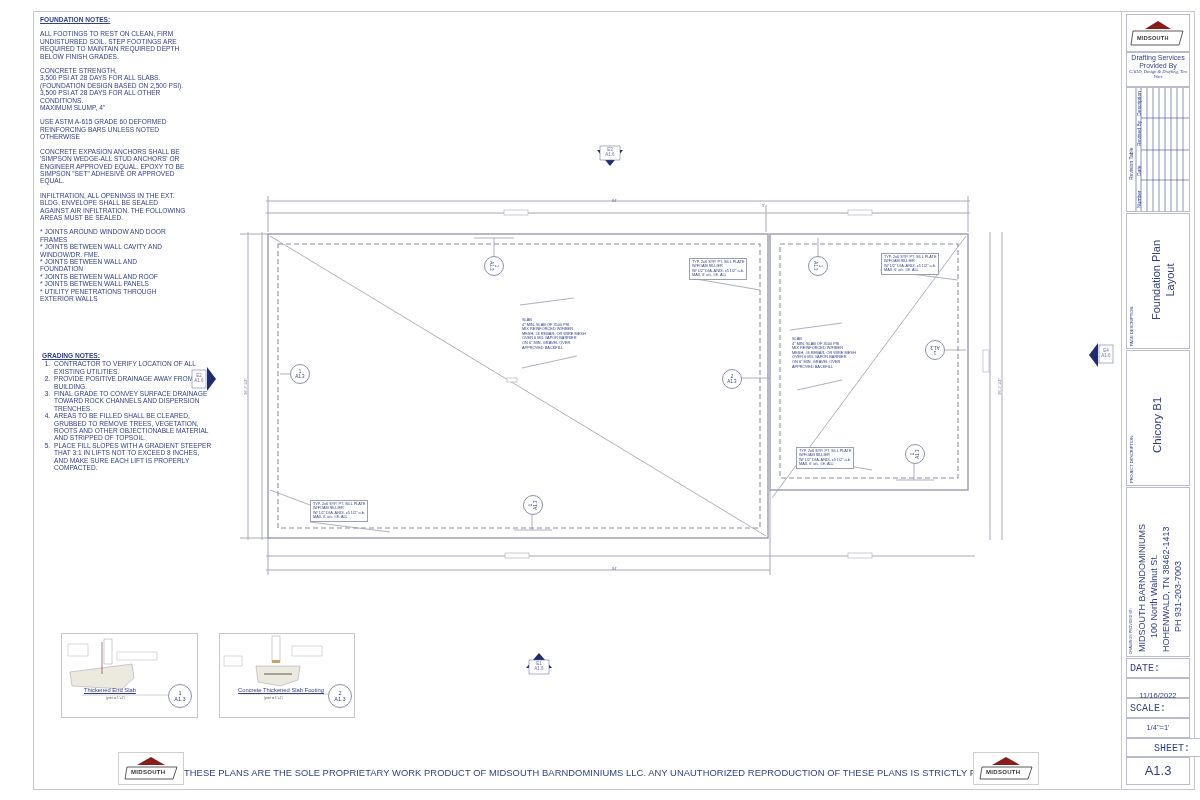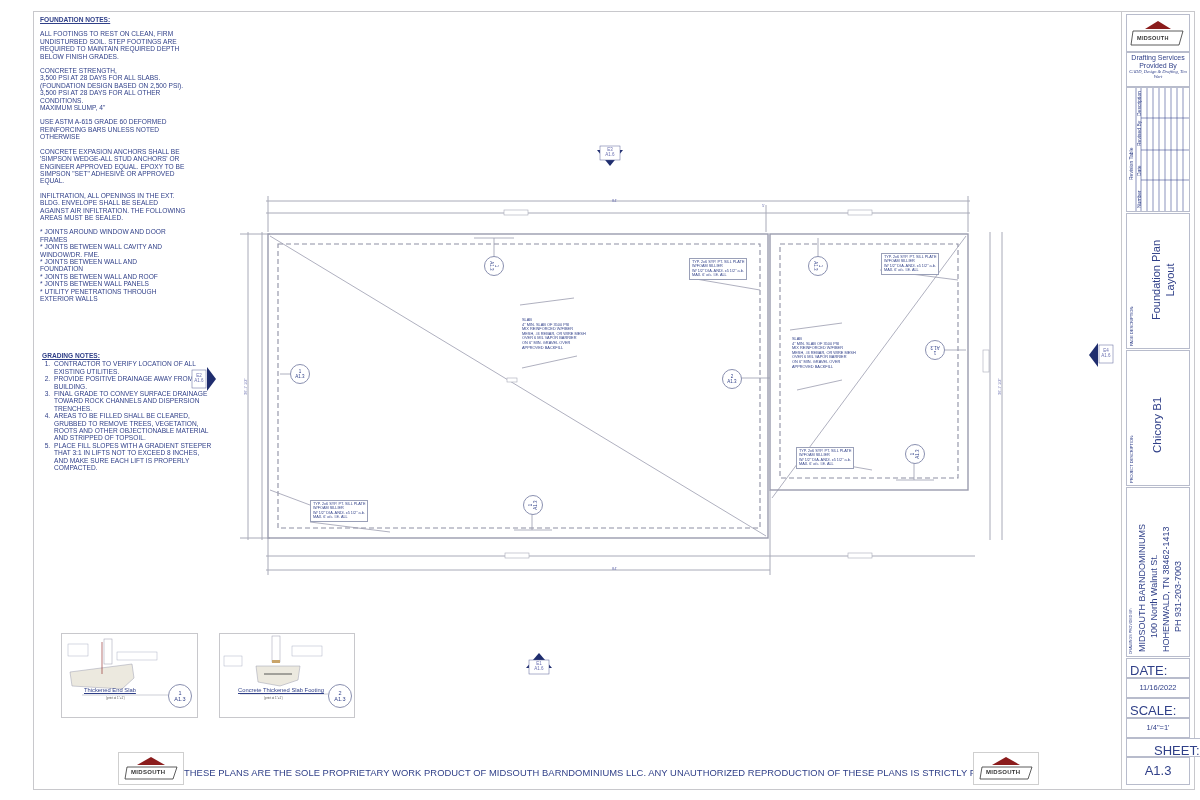--- a/index.html
+++ b/index.html
@@ -19,21 +19,21 @@
   .tag-circle{position:absolute;width:18px;height:18px;border:1px solid #8a90b0;border-radius:50%;font-size:4.5px;line-height:5px;text-align:center;color:#2f3f88;display:flex;flex-direction:column;justify-content:center;background:#fff;}
   .dimtxt{position:absolute;font-size:4px;color:#6a6fb0;}
   .detail-box{position:absolute;border:1px solid #c8c8cc;background:#fff;}
   .detail-title{position:absolute;font-size:5.8px;color:#2f3f88;text-decoration:underline;white-space:nowrap;}
   .detail-sub{position:absolute;font-size:3px;color:#555;}
   .detail-tag{position:absolute;width:22px;height:22px;border:1px solid #8a90b0;border-radius:50%;font-size:5.5px;line-height:6px;text-align:center;display:flex;flex-direction:column;justify-content:center;color:#2f3f88;background:#fff;}
   .footer-text{position:absolute;left:184px;top:767px;font-size:9.4px;color:#2f3f88;white-space:nowrap;letter-spacing:0.05px;}
   .logo-box{position:absolute;border:1px solid #cfcfcf;background:#fff;}
   .logo-text{position:absolute;font-size:6px;font-weight:bold;color:#333;letter-spacing:0.3px;}
   .tb-cell{position:absolute;left:1126px;width:62px;border:1px solid #b8bccc;background:#fff;}
-  .tb-label{font-size:13px;color:#2f3f88;padding:2px 3px;}
+  .tb-label{font-size:10px;color:#2f3f88;padding:2px 3px;font-family:Liberation Mono, monospace;}
   .tb-value{font-size:7.5px;color:#2f3f88;text-align:center;}
   .vert{position:absolute;transform:rotate(-90deg);transform-origin:left top;white-space:nowrap;}
 </style>
 </head>
 <body>
 
 <div class="sheet-border"></div>
 <div class="tb-border"></div>
 
 <div class="notes">
@@ -344,21 +344,21 @@
   <div class="vert" style="left:2px;top:166px;font-size:3.6px;">DRAWINGS PROVIDED BY:</div>
   <div class="vert" style="left:10px;top:164px;font-size:9px;line-height:11px;">MIDSOUTH BARNDOMINIUMS</div>
   <div class="vert" style="left:22px;top:150px;font-size:9px;">100 North Walnut St.</div>
   <div class="vert" style="left:34px;top:164px;font-size:9px;">HOHENWALD, TN 38462-1413</div>
   <div class="vert" style="left:46px;top:144px;font-size:9px;">PH 931-203-7003</div>
 </div>
 <div class="tb-cell" style="top:658px;height:18px;">
   <div class="tb-label" style="padding-top:4px;">DATE:</div>
 </div>
 <div class="tb-cell" style="top:678px;height:18px;">
-  <div class="tb-value" style="padding-top:4px;">11/16/2022</div>
+  <div class="tb-value" style="padding-top:12px;">11/16/2022</div>
 </div>
 <div class="tb-cell" style="top:698px;height:18px;">
   <div class="tb-label" style="padding-top:4px;">SCALE:</div>
 </div>
 <div class="tb-cell" style="top:718px;height:18px;">
   <div class="tb-value" style="padding-top:4px;">1/4"=1'</div>
 </div>
 <div class="tb-cell" style="top:738px;height:17px;padding-left:24px;">
   <div class="tb-label" style="padding-top:4px;">SHEET:</div>
 </div>

